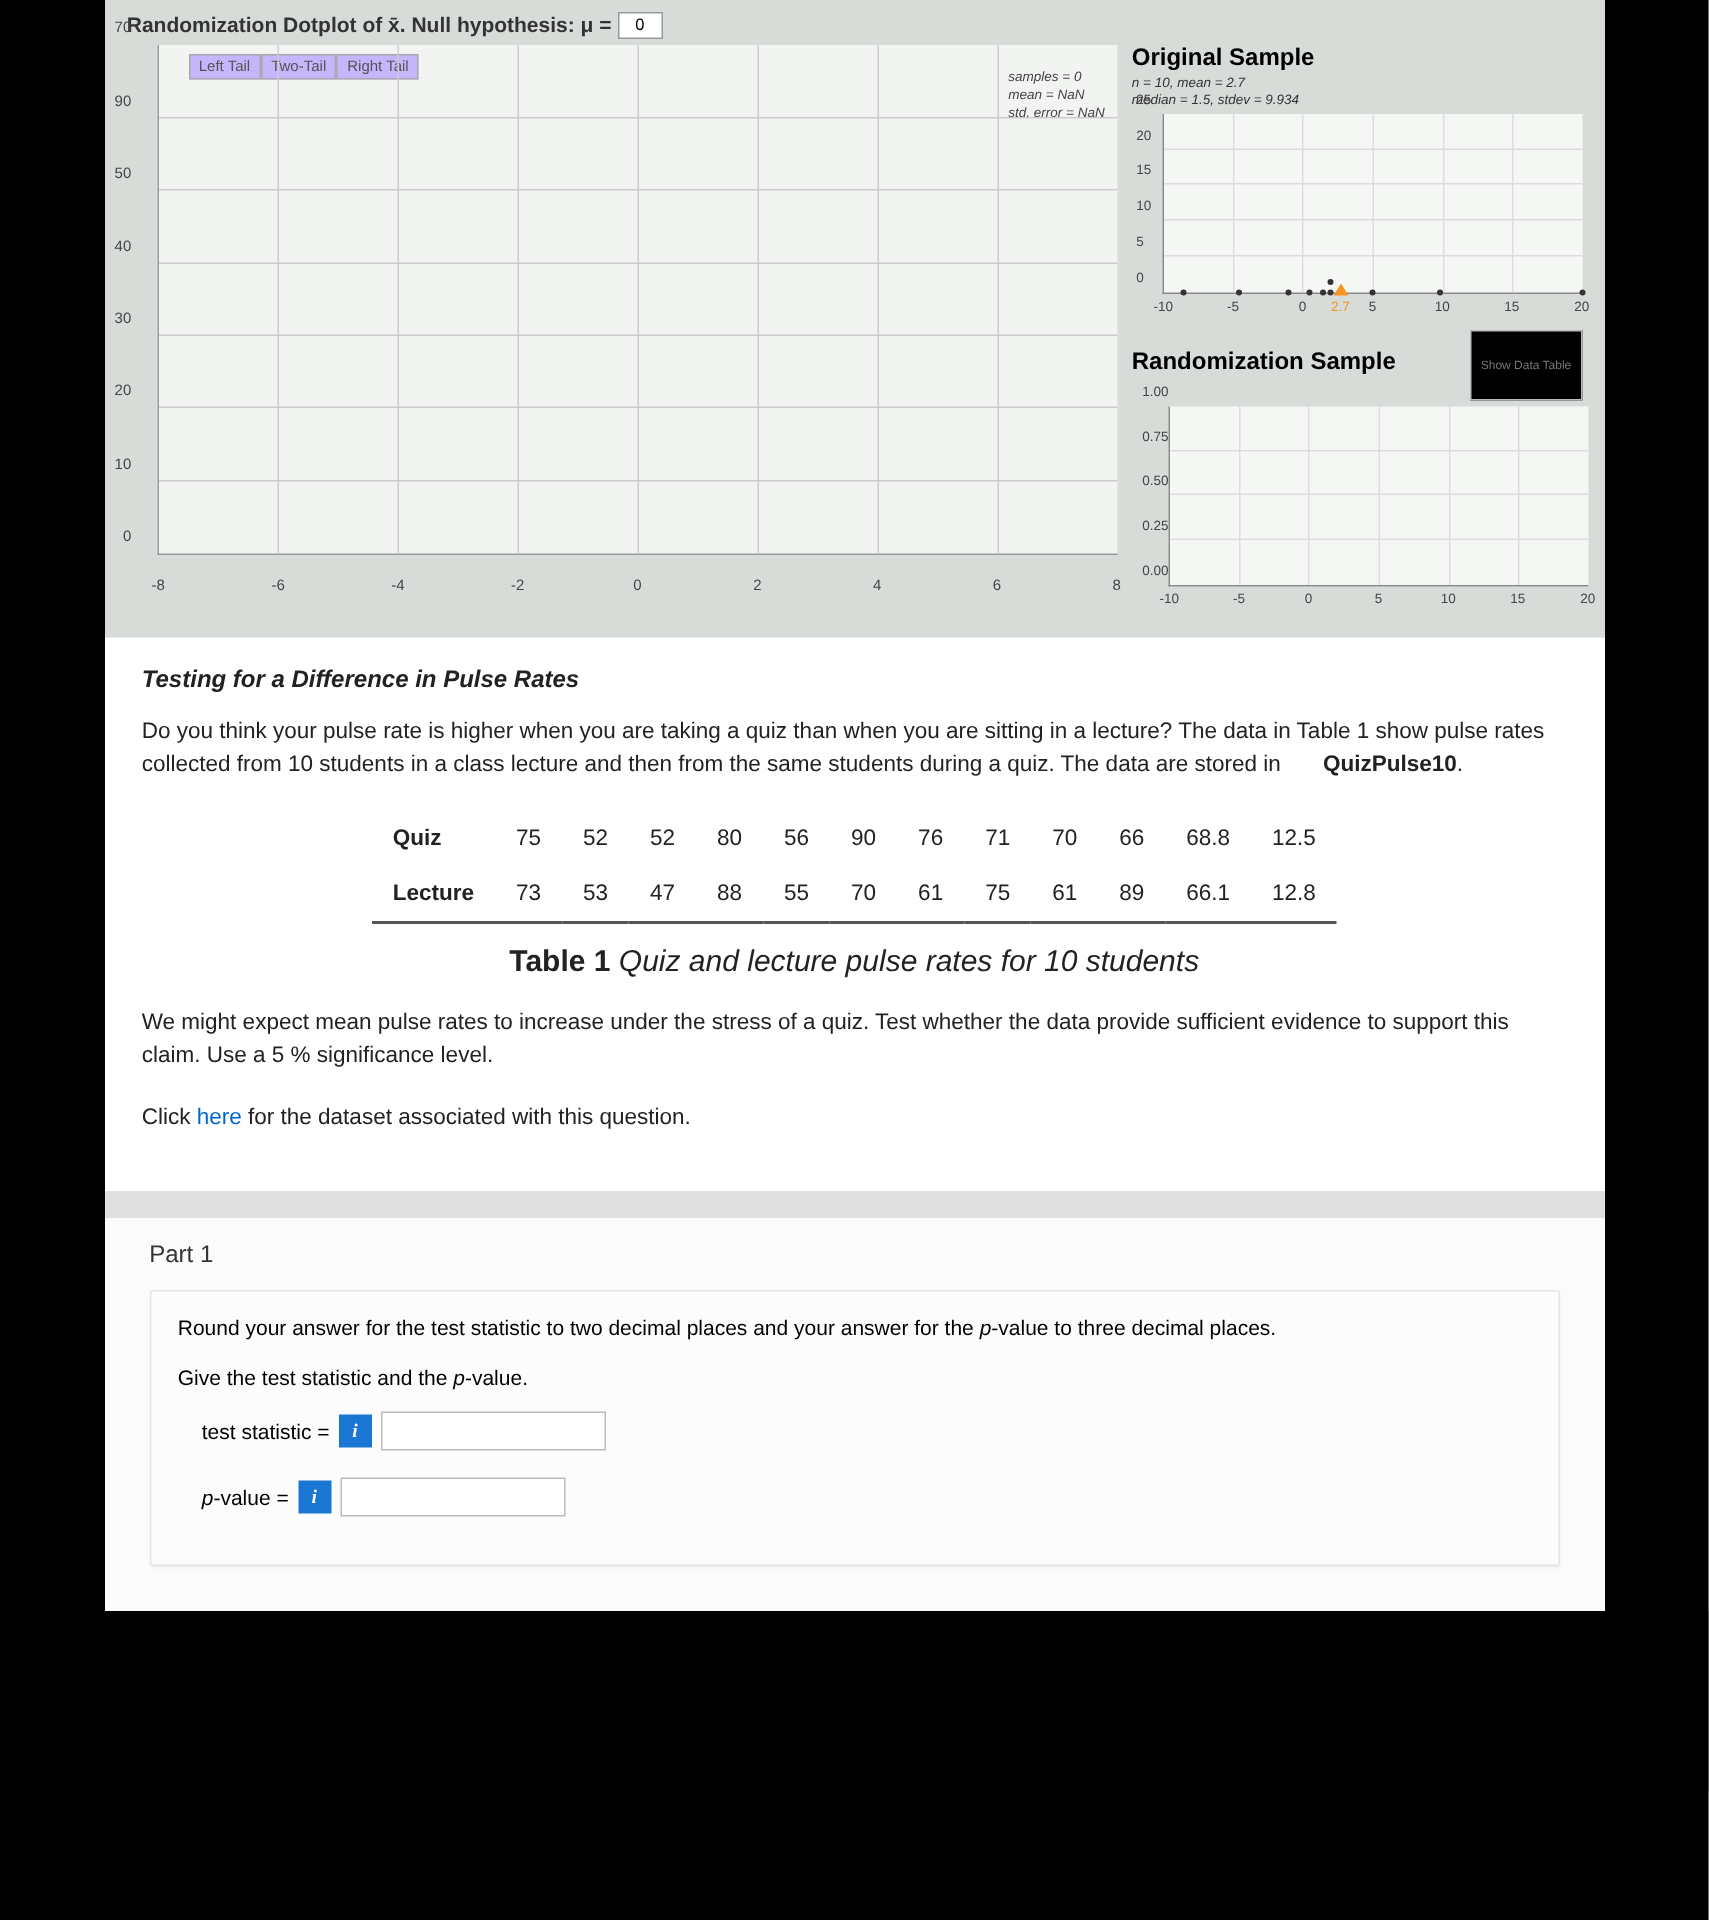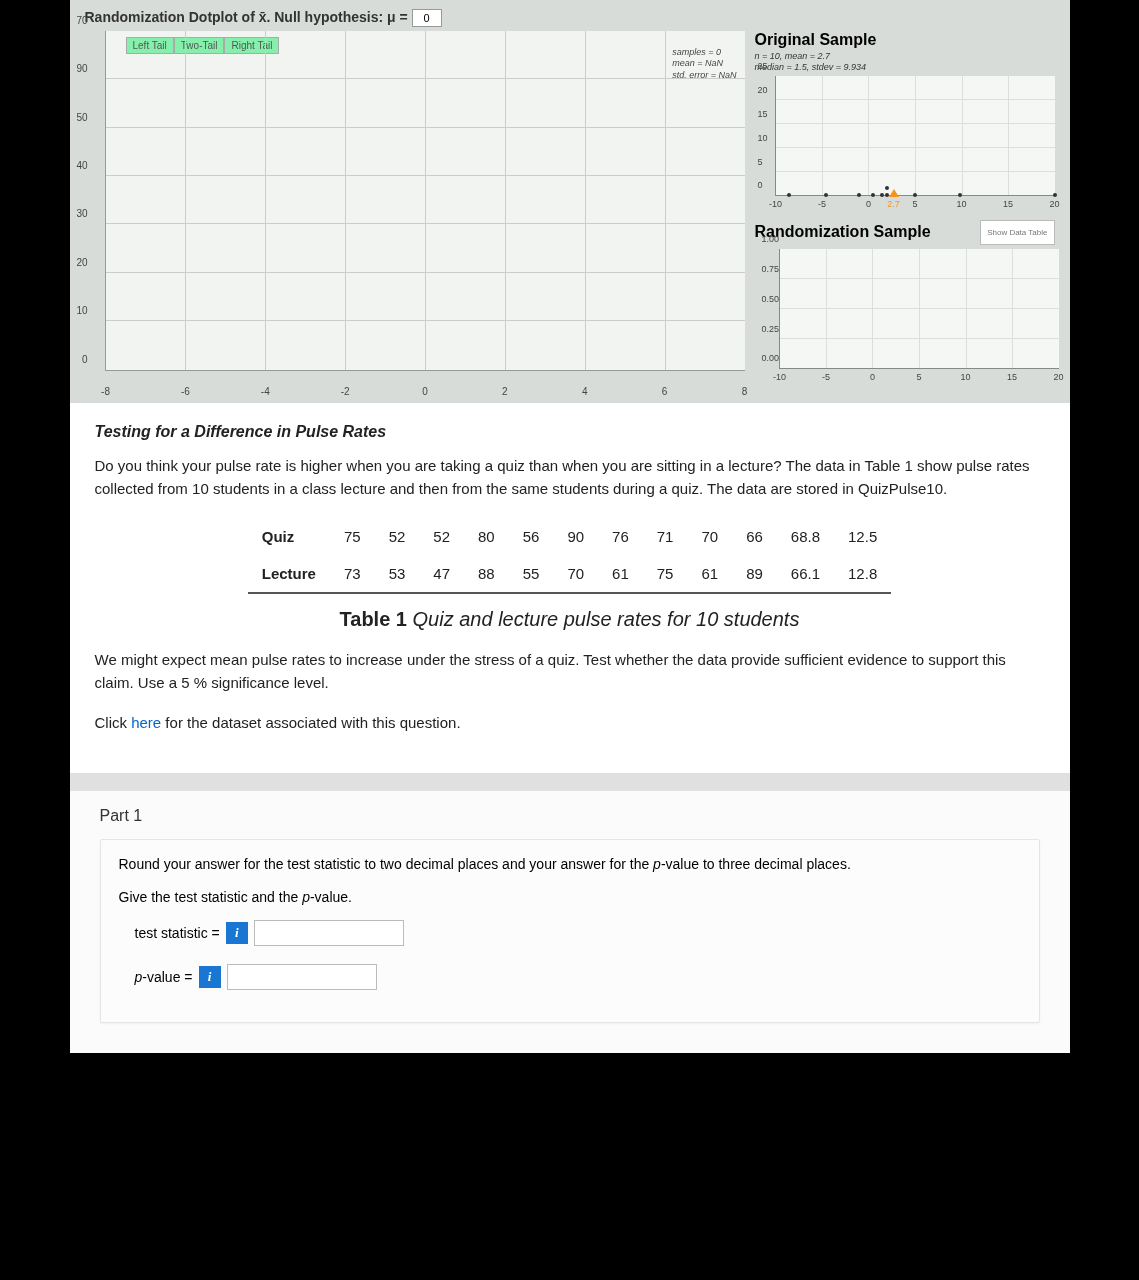--- a/index.html
+++ b/index.html
@@ -4,45 +4,45 @@
 <style>
   * { box-sizing: border-box; margin: 0; padding: 0; }
   body { font-family: Arial, Helvetica, sans-serif; background: #000; width: 1139px; }
   .content { background: #e8e8e8; width: 1000px; margin: 0 auto; }
   .top-section { background: #d8dcd8; padding: 8px 15px 10px 15px; position: relative; }
   .dotplot-title { font-weight: bold; font-size: 14px; color: #333; }
   .mu-input { width: 30px; height: 18px; font-size: 11px; text-align: center; border: 1px solid #999; background:#fff; vertical-align: middle; }
   .plot-row { display: flex; gap: 10px; margin-top: 4px; }
   .main-plot { position: relative; width: 640px; height: 340px; background: #f2f4f2; border: 1px solid #999; border-top: none; border-right: none; }
   .tail-buttons { position: absolute; top: 6px; left: 20px; display: flex; gap: 0; }
-  .tail-btn { font-size: 10px; padding: 2px 6px; border: 1px solid #aaa; background: #86efac; color: #555; }
+  .tail-btn { font-size: 10px; padding: 2px 6px; border: 1px solid #aaa; background: #c4b5fd; color: #555; }
   .plot-stats { position: absolute; top: 16px; right: 8px; font-size: 9px; font-style: italic; color: #444; text-align: left; line-height: 1.3; }
   .y-ticks { position: absolute; left: -18px; top: 0; height: 100%; font-size: 10px; color: #444; }
   .y-tick { position: absolute; right: 0; transform: translateY(-50%); }
   .x-ticks { position: absolute; left: 0; bottom: -16px; width: 100%; font-size: 10px; color: #444; }
   .x-tick { position: absolute; transform: translateX(-50%); }
   .grid-line-v { position: absolute; top:0; bottom:0; width:1px; background:#ccc; }
   .grid-line-h { position: absolute; left:0; right:0; height:1px; background:#ccc; }
   .side-col { width: 300px; }
   .side-title { font-weight: bold; font-size: 16px; margin-bottom: 2px; }
   .side-sub { font-size: 9px; font-style: italic; color: #333; line-height: 1.2; }
   .mini-plot { position: relative; width: 280px; height: 120px; background: #f5f7f5; border-left: 1px solid #888; border-bottom: 1px solid #888; margin-top: 4px; margin-bottom: 6px; }
   .mini-y { position:absolute; left:-18px; font-size:9px; color:#444; transform:translateY(-50%); }
   .mini-x { position:absolute; bottom:-14px; font-size:9px; color:#444; transform:translateX(-50%); }
   .mini-grid-v { position:absolute; top:0; bottom:0; width:1px; background:#ddd; }
   .mini-grid-h { position:absolute; left:0; right:0; height:1px; background:#ddd; }
   .dot { position:absolute; width:4px; height:4px; border-radius:50%; background:#333; transform:translate(-50%,50%); }
   .marker-tri { position:absolute; width:0; height:0; border-left:5px solid transparent; border-right:5px solid transparent; border-bottom:8px solid #f7941d; transform:translateX(-50%); }
   .marker-label { position:absolute; font-size:9px; color:#f7941d; transform:translateX(-50%); }
   .rand-header { display:flex; justify-content:space-between; align-items:center; }
-  .data-table-btn { font-size:8px; padding:7px 6px; border:1px solid #bbb; background:#ffffff; color:#777; }
+  .data-table-btn { font-size:8px; padding:18px 6px; border:1px solid #bbb; background:#000000; color:#777; }
   .question-section { background:#fff; padding:20px 25px; color:#222; }
   .q-title { font-style:italic; font-weight:bold; font-size:16px; margin-bottom:14px; }
   .q-text { font-size:15px; line-height:1.5; margin-bottom:18px; }
-  .q-text b { font-weight:normal; }
+  .q-text b { font-weight:bold;margin-left:24px; }
   table.data { border-collapse:collapse; margin:10px auto 14px auto; font-size:15px; }
   table.data th, table.data td { padding:10px 14px; text-align:center; }
   table.data tr:first-child th { border-top:2px solid #555; border-bottom:1px solid #999; font-weight:bold; }
   table.data tr:first-child th:first-child, table.data td:first-child { text-align:left; font-weight:bold; }
   table.data tr:last-child td { border-bottom:2px solid #555; }
   .caption { text-align:center; font-size:20px; margin:10px 0 18px 0; }
   .caption .b { font-weight:bold; }
   .caption .i { font-style:italic; }
   .link { color:#0066cc; }
   .spacer-grey { height:18px; background:#e0e0e0; }

